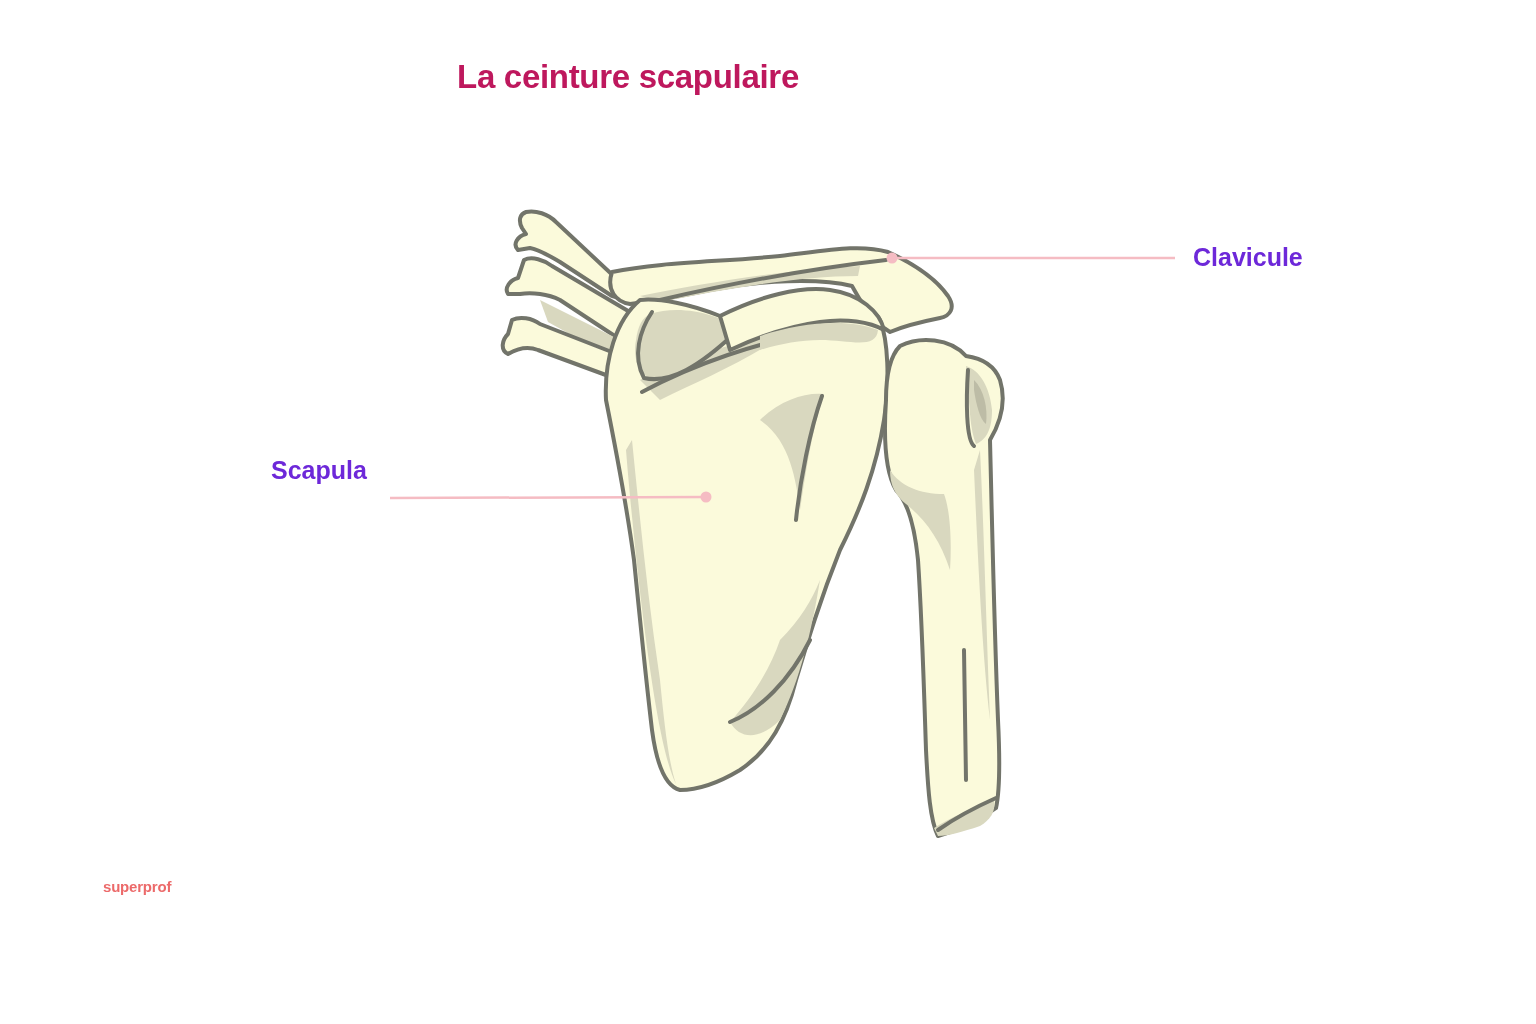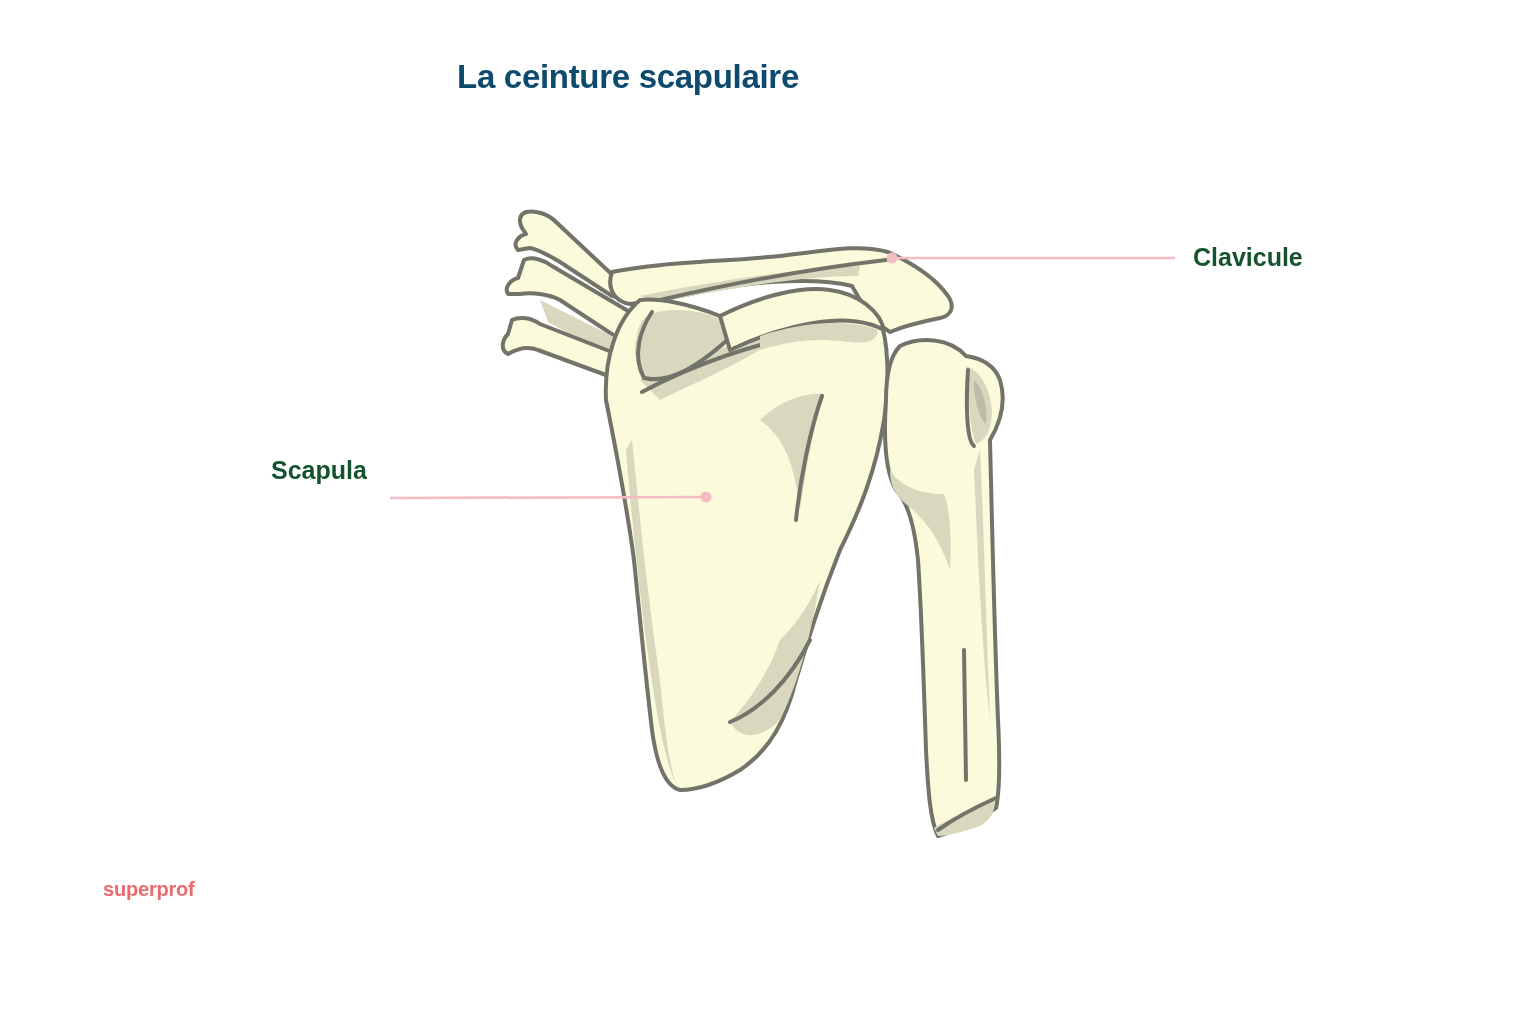--- a/index.html
+++ b/index.html
@@ -15,43 +15,43 @@
       font-family: "Liberation Sans", "DejaVu Sans", sans-serif;
     }
     .title {
       position: absolute;
       top: 58px;
       left: 0;
       width: 1256px;
       text-align: center;
       font-size: 33px;
       font-weight: 700;
-      color: #0c4a6e;
+      color: #be185d;
       letter-spacing: -0.3px;
     }
     .diagram {
       position: absolute;
       left: 0;
       top: 0;
       width: 1536px;
       height: 1024px;
     }
     .label {
       position: absolute;
       font-size: 25px;
       font-weight: 700;
-      color: #14532d;
+      color: #6d28d9;
     }
     .label-clavicule { left: 1193px; top: 243px; }
     .label-scapula { left: 271px; top: 456px; }
     .brand {
       position: absolute;
       left: 103px;
       top: 878px;
-      font-size: 20px;
+      font-size: 15px;
       font-weight: 700;
       color: #ec6a6a;
       letter-spacing: -0.2px;
     }
   </style>
 </head>
 <body>
 
 <div class="title">La ceinture scapulaire</div>
 

